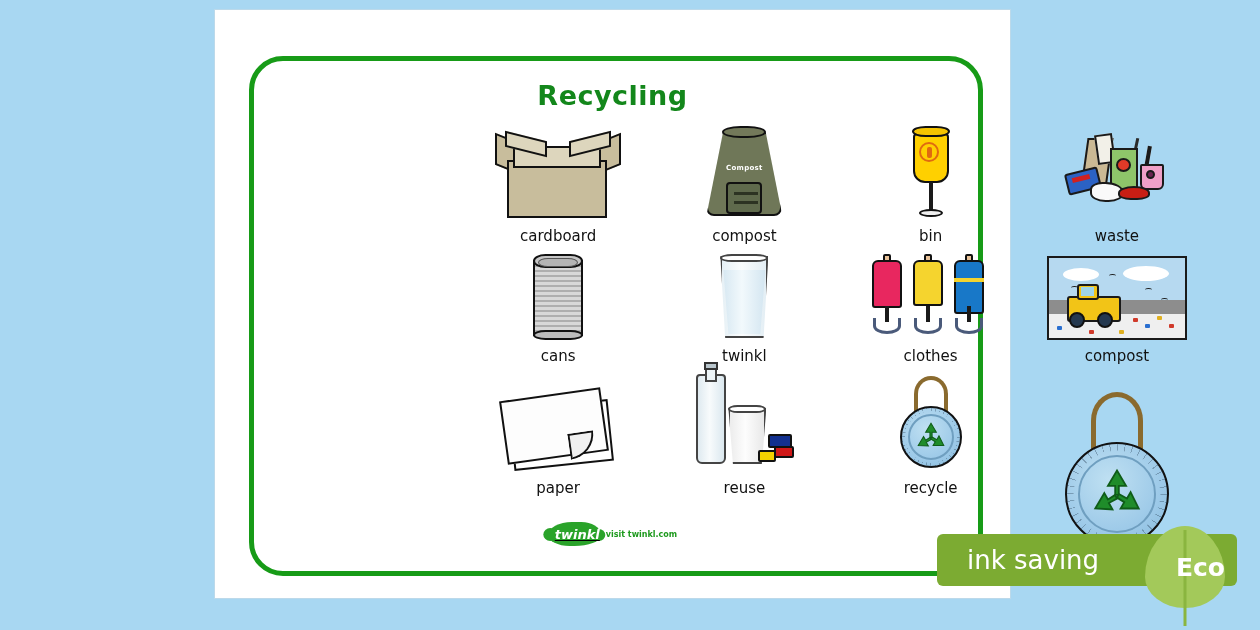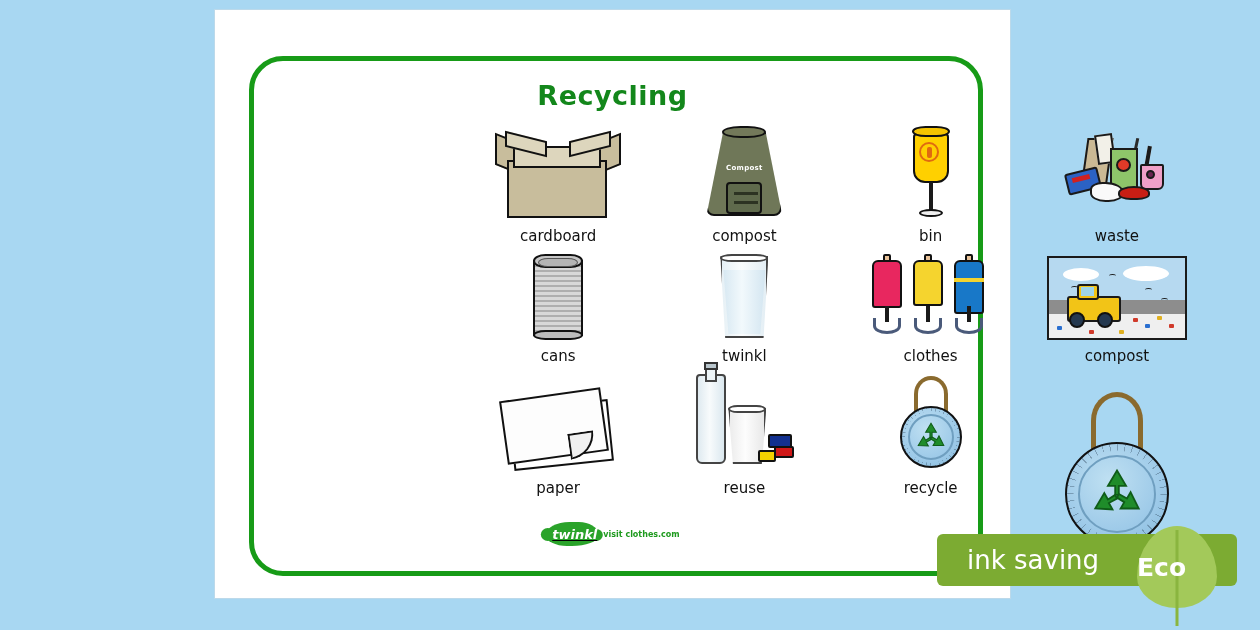--- a/index.html
+++ b/index.html
@@ -201,22 +201,22 @@
     display:flex;align-items:center;justify-content:flex-end;text-decoration:underline;}
   #twinkl .blob:before{content:"";position:absolute;left:-5px;top:6px;width:14px;height:13px;background:#2aa32a;border-radius:50%;}
   #twinkl .blob:after{content:"";position:absolute;right:-5px;top:7px;width:13px;height:12px;background:#2aa32a;border-radius:50%;}
   #twinkl .wordmark{position:relative;z-index:2;color:#fff;font-size:13px;font-weight:bold;font-style:italic;}
   #twinkl .visit{color:#1e9a1e;font-size:8px;font-weight:bold;}
 
   
   #eco{position:absolute;left:937px;top:534px;width:323px;height:52px;}
   #eco .bar{position:absolute;left:0;top:0;width:300px;height:52px;background:#7cab32;border-radius:6px;display:flex;align-items:center;}
   #eco .bar span{margin-left:30px;color:#fff;font-size:26px;}
-  #eco .leaf{position:absolute;left:200px;top:-8px;width:80px;height:82px;background:#a3c95a;
-    border-radius:50% 50% 50% 50%/62% 62% 38% 38%;display:flex;align-items:center;justify-content:flex-start;}
+  #eco .leaf{position:absolute;left:208px;top:-8px;width:80px;height:82px;background:#a3c95a;
+    border-radius:50% 50% 50% 50%/62% 62% 38% 38%;display:flex;align-items:center;justify-content:flex-end;}
   #eco .leaf .stem{position:absolute;left:50%;top:4px;width:3px;height:96px;background:#8ab53f;transform:translateX(-50%);}
   #eco .leaf span{position:relative;z-index:2;color:#fff;font-size:25px;font-weight:bold;}
 </style>
 </head>
 <body>
 
 <div id="stage">
 
   <div id="sheet">
     <div id="border-frame"></div>
@@ -435,21 +435,21 @@
           </div>
         </div>
         <div class="label"></div>
       </div>
     </div>
 
     <div id="twinkl">
       <div class="blob">
         <span class="wordmark">twinkl</span>
       </div>
-      <span class="visit">visit clothes.com</span>
+      <span class="visit">visit twinkl.com</span>
     </div>
   </div>
 
   <div id="eco">
     <div class="bar">
       <span>ink saving</span>
     </div>
     <div class="leaf">
       <div class="stem"></div>
       <span>Eco</span>

